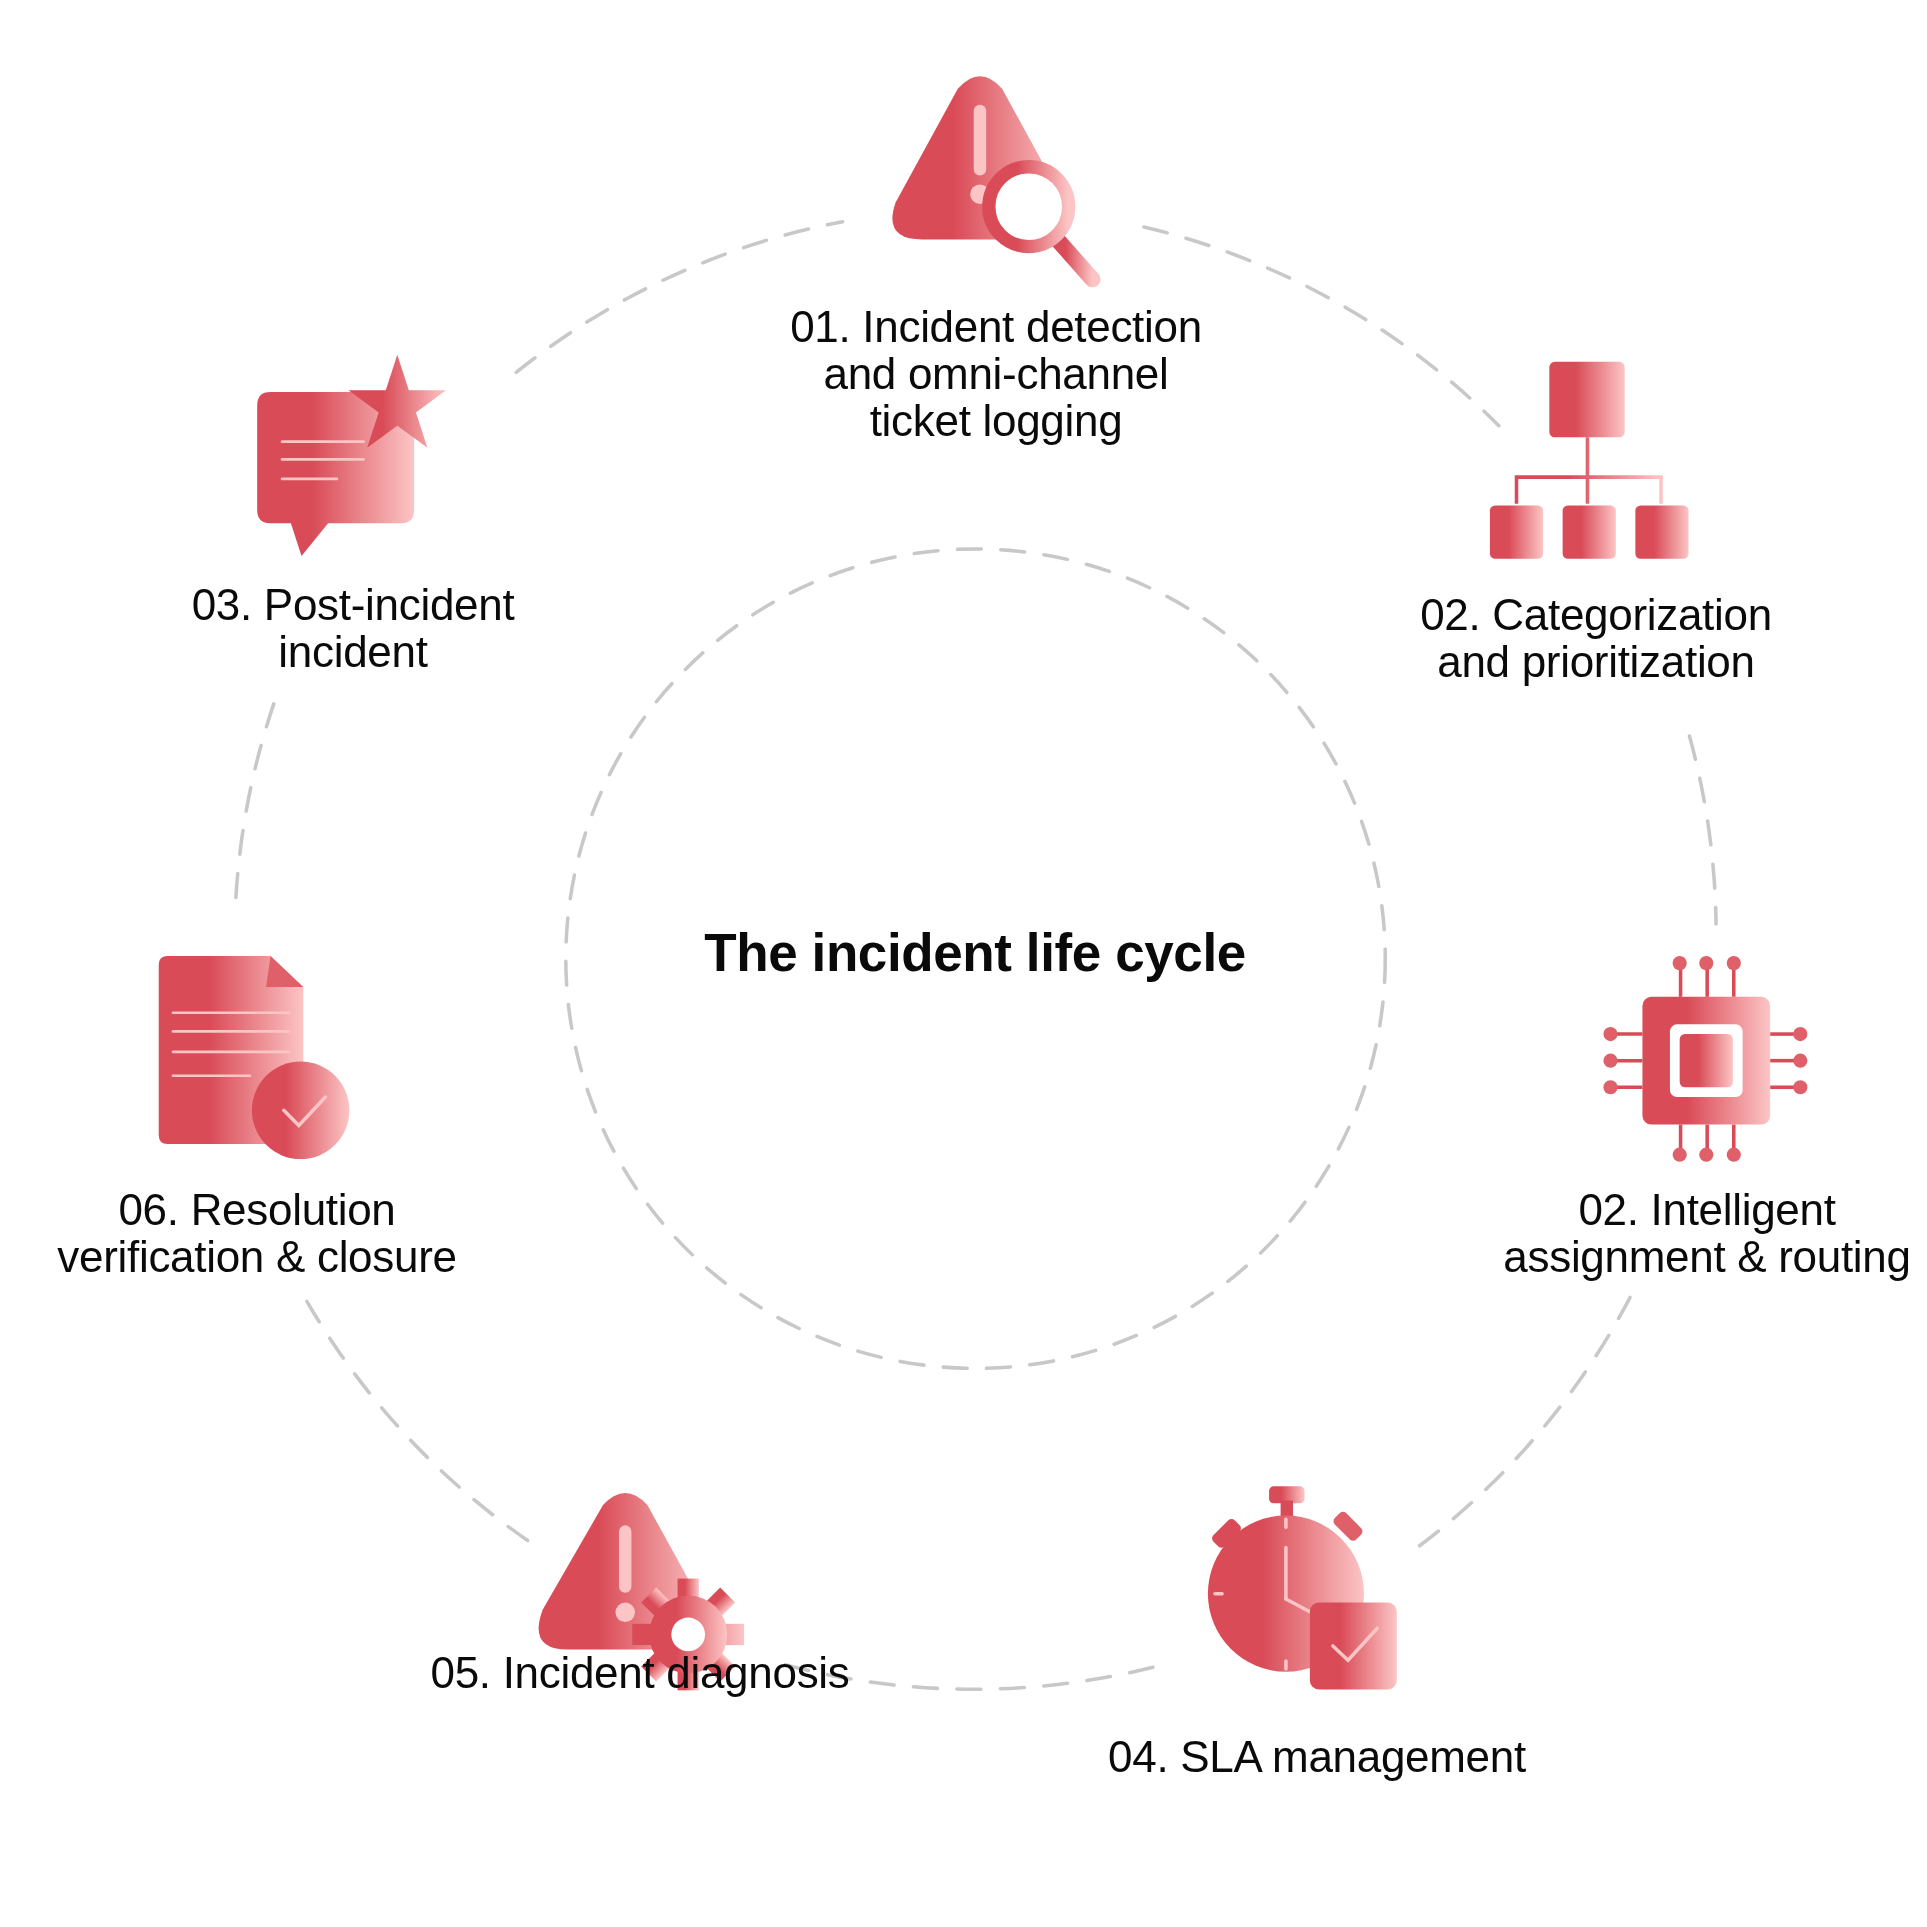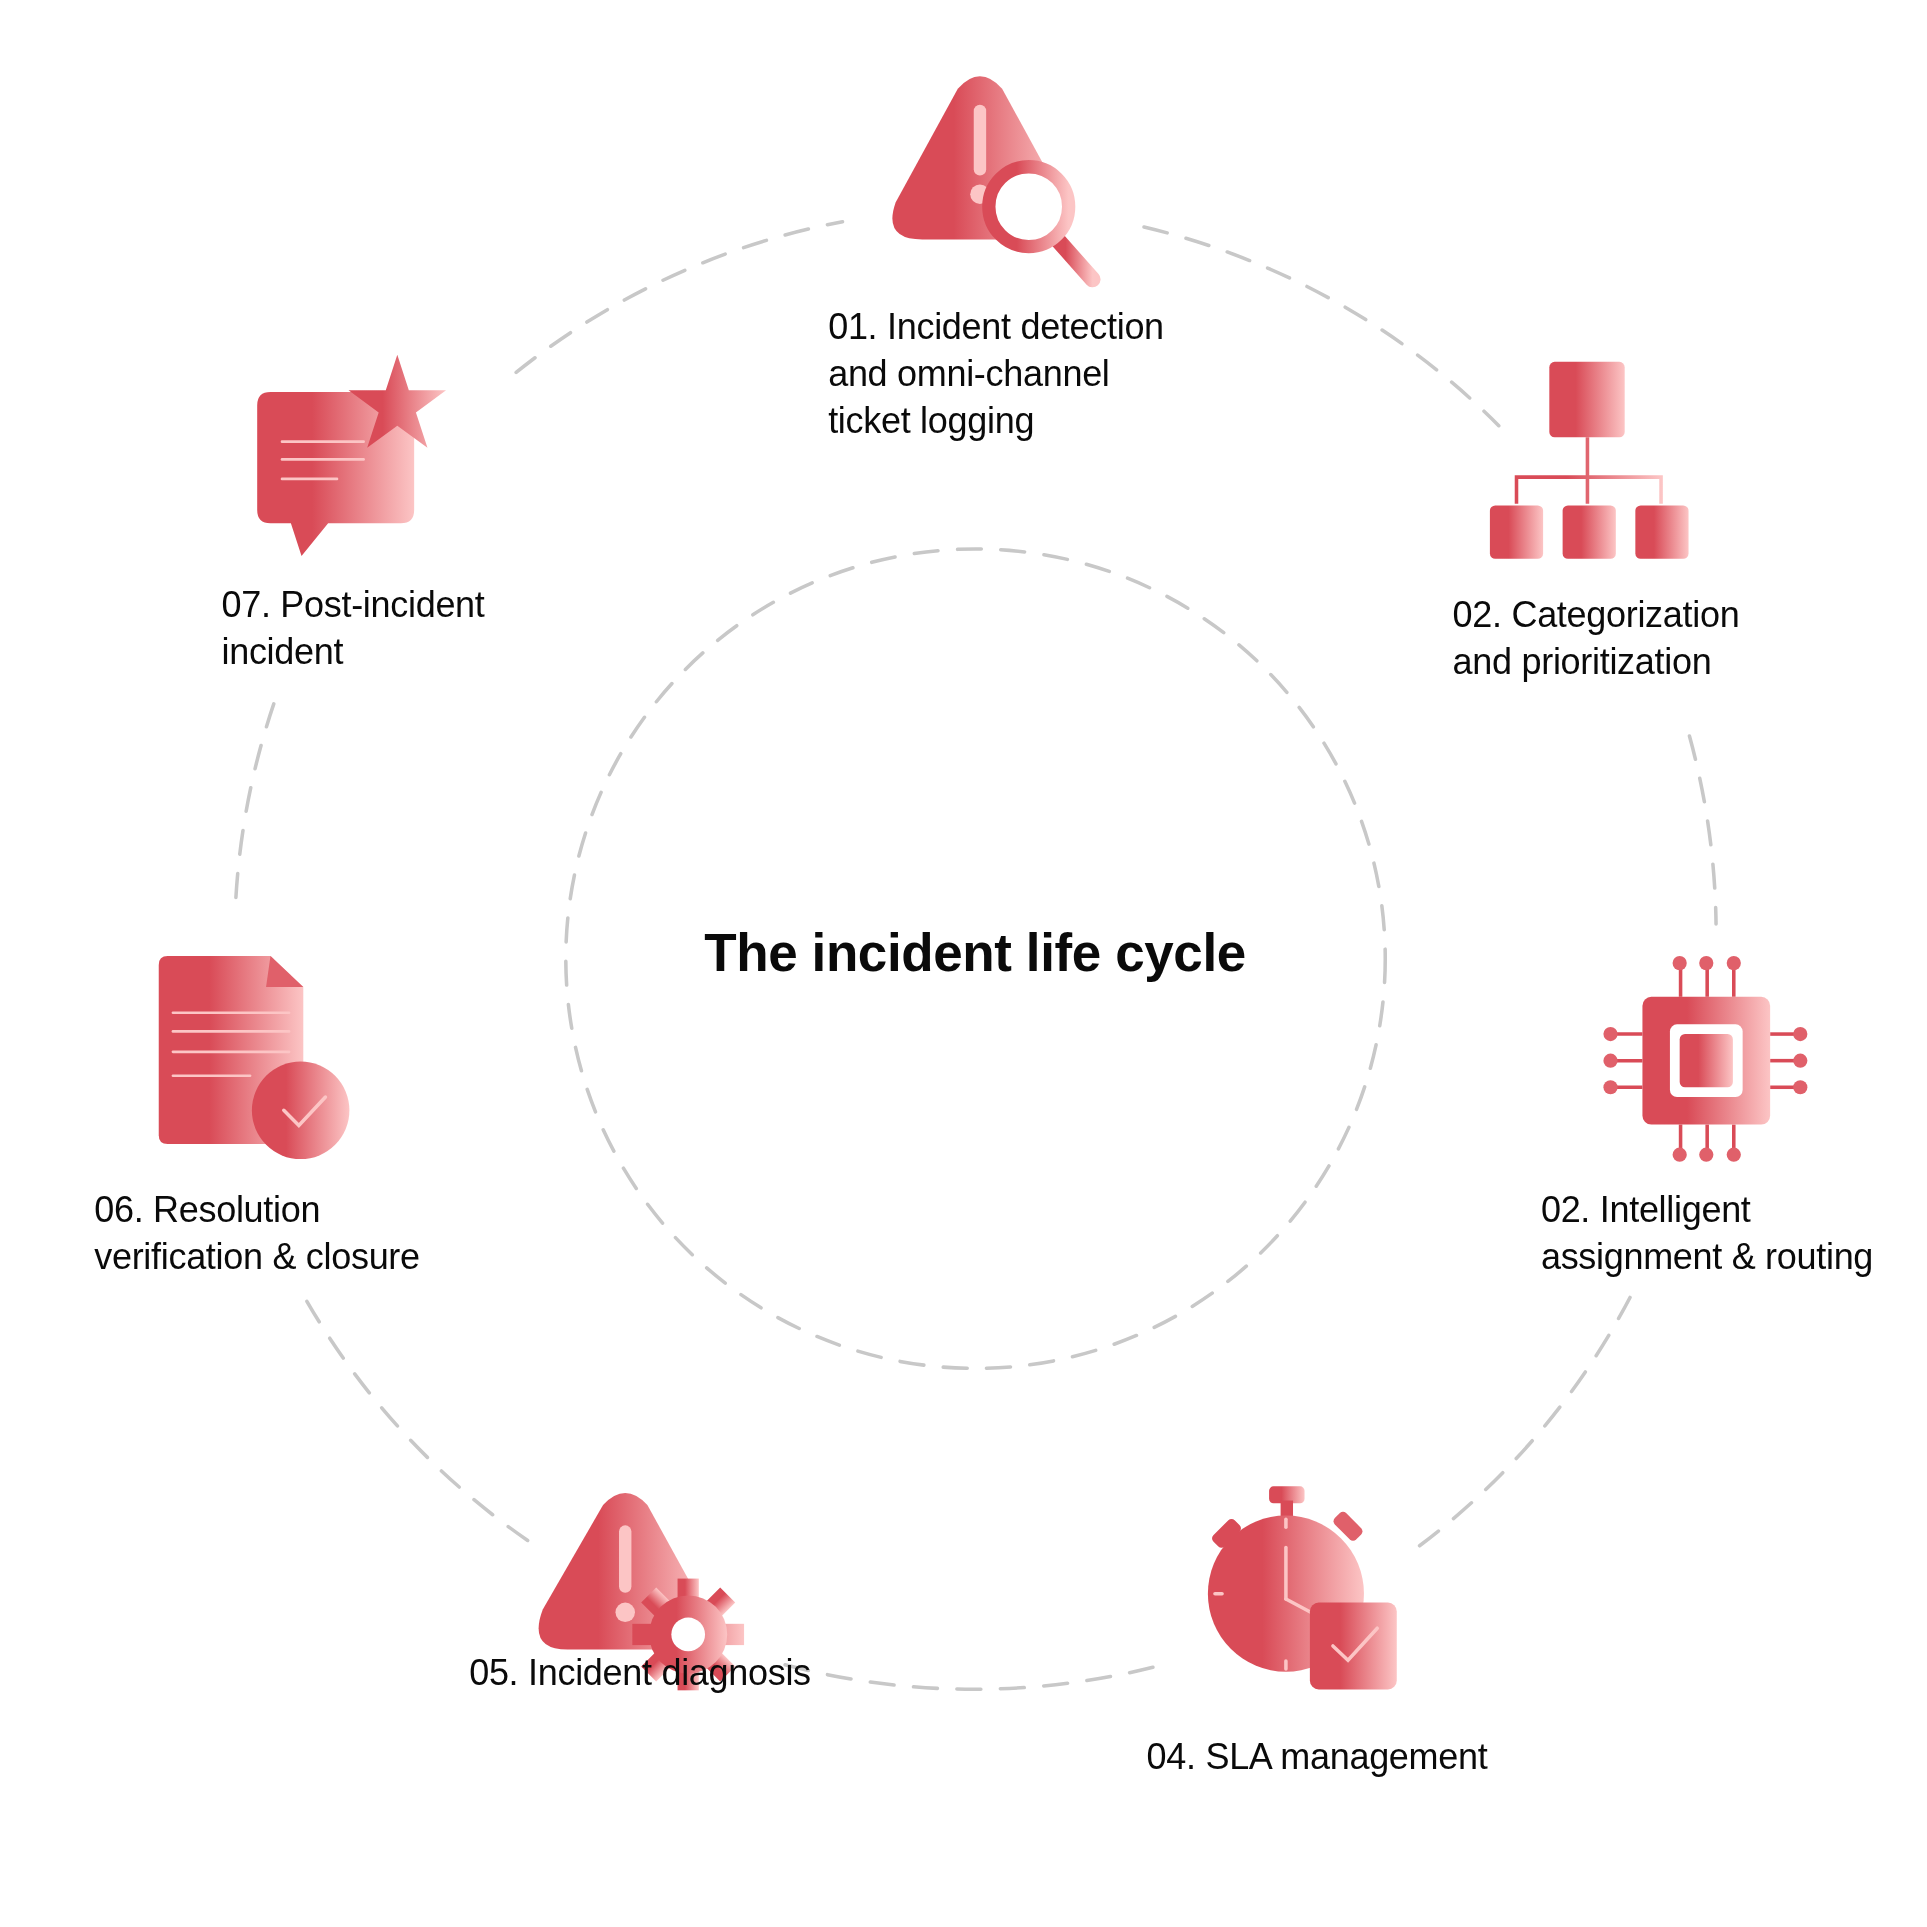--- a/index.html
+++ b/index.html
@@ -1,19 +1,19 @@
 <!DOCTYPE html>
 <html style="font-size:14px"><head>
 <meta charset="utf-8">
 <style>
   html, body { margin: 0; padding: 0; background: #ffffff; }
   body { width: 1928px; height: 1928px; position: relative; overflow: hidden;
          font-family: "Liberation Sans", "DejaVu Sans", sans-serif; color: #0a0a0a; }
   #canvas { position: absolute; left: 0; top: 0; width: 1928px; height: 1928px; }
-  .label { position: absolute; text-align: left; font-size: 36px; line-height: 47px;
+  .label { position: absolute; text-align: center; font-size: 44px; line-height: 47px;
            font-weight: 500; letter-spacing: -0.3px; white-space: nowrap;
            transform: translateX(-50%); }
   .label span { display: block; }
   .title { position: absolute; left: 975px; top: 922px; transform: translateX(-50%);
            font-size: 53px; font-weight: 700; white-space: nowrap; letter-spacing: -0.4px; }
 </style>
 </head>
 <body>
 
 <svg id="canvas" width="1928" height="1928" viewBox="0 0 2174 2174" xmlns="http://www.w3.org/2000/svg">
@@ -173,16 +173,16 @@
 <div class="label" style="left:640px; top:1649px;">
   <span>05. Incident diagnosis</span>
 </div>
 
 <div class="label" style="left:257px; top:1186px;">
   <span>06. Resolution</span>
   <span>verification &amp; closure</span>
 </div>
 
 <div class="label" style="left:353px; top:581px;">
-  <span>07. Post-incident</span>
+  <span>03. Post-incident</span>
   <span>incident</span>
 </div>
 
 
 </body></html>

